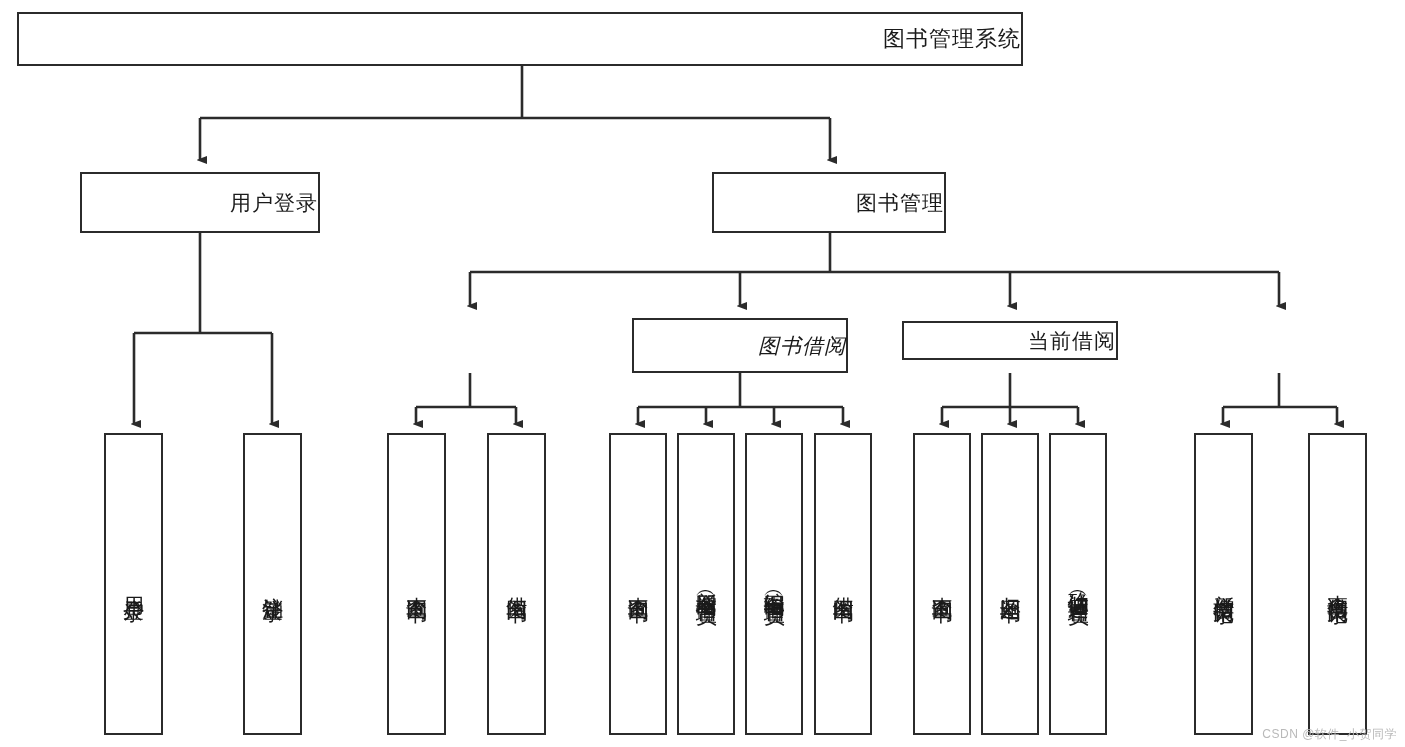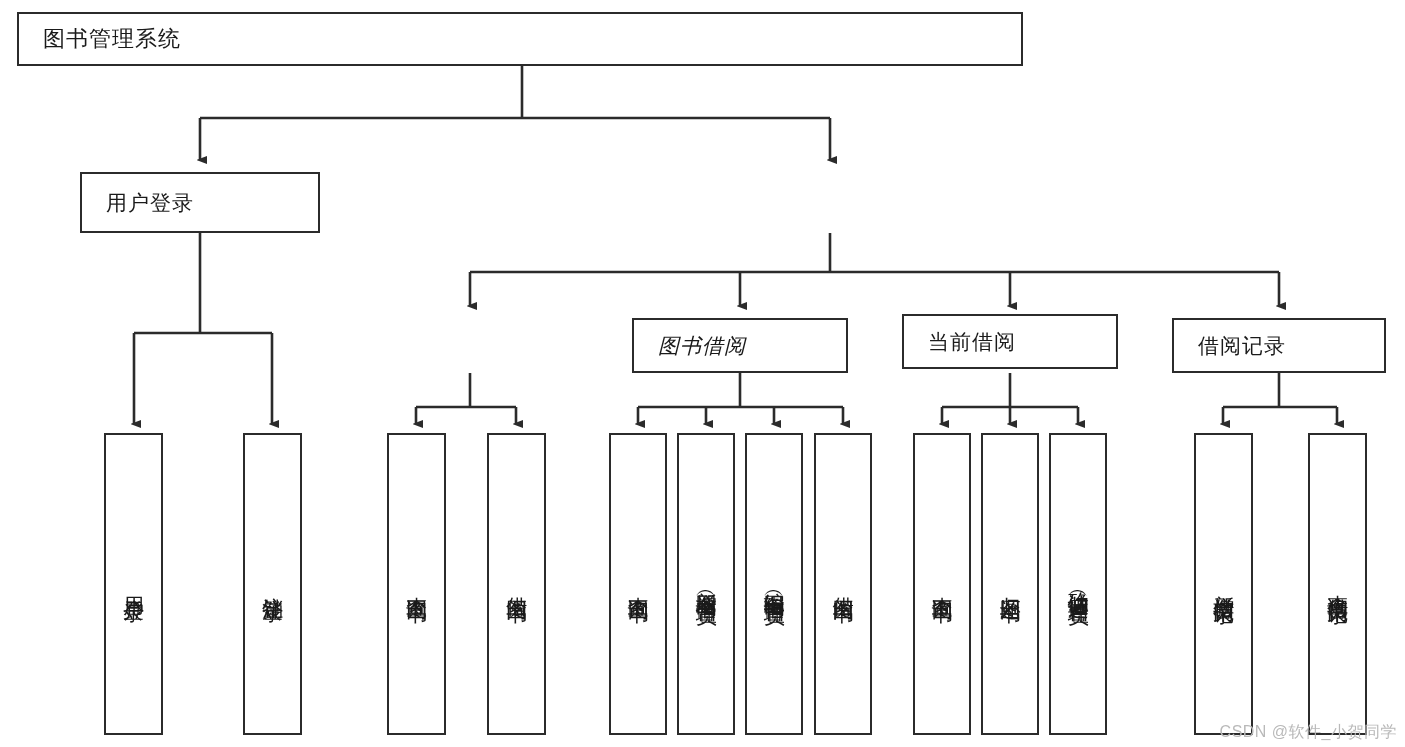--- a/index.html
+++ b/index.html
@@ -25,21 +25,21 @@
     height: 747px;
     pointer-events: none;
   }
   .node {
     position: absolute;
     box-sizing: border-box;
     border: 2px solid #2b2b2b;
     background: #ffffff;
     display: flex;
     align-items: center;
-    justify-content: flex-start;
+    justify-content: flex-end;
     color: #1a1a1a;
     padding-left: 24px;
   }
   .node.h {
     font-size: 21px;
     letter-spacing: 1px;
   }
   .node.root {
     font-size: 22px;
   }
@@ -57,21 +57,21 @@
   .node.v .vlabel {
     writing-mode: vertical-rl;
     text-orientation: upright;
     display: block;
     white-space: nowrap;
   }
   .watermark {
     position: absolute;
     right: 8px;
     bottom: 4px;
-    font-size: 16px;
+    font-size: 12px;
     color: #b9b9b9;
     white-space: nowrap;
     letter-spacing: 0.5px;
   }
 </style>
 </head>
 <body>
 
 <div id="canvas">
 
@@ -127,33 +127,33 @@
   </svg>
 
   <div class="node h root" style="left:17px; top:12px; width:1006px; height:54px;">
     <span>图书管理系统</span>
   </div>
 
   <div class="node h" style="left:80px; top:172px; width:240px; height:61px;">
     <span>用户登录</span>
   </div>
 
+  <div class="node h" style="left:712px; top:172px; width:234px; height:61px;">
+    <span>图书管理</span>
+  </div>
 
 
   <div class="node h" style="left:632px; top:318px; width:216px; height:55px;font-style:italic;">
     <span>图书借阅</span>
   </div>
 
-  <div class="node h" style="left:902px; top:314px; width:216px; height:55px;">
+  <div class="node h" style="left:902px; top:321px; width:216px; height:39px;">
     <span>当前借阅</span>
   </div>
 
-  <div class="node h" style="left:1172px; top:318px; width:214px; height:55px;">
-    <span>借阅记录</span>
-  </div>
 
   <div class="node v" style="left:104px; top:433px; width:59px; height:302px;">
     <span class="vlabel">用户登录</span>
   </div>
 
   <div class="node v" style="left:243px; top:433px; width:59px; height:302px;">
     <span class="vlabel">注销登录</span>
   </div>
 
   <div class="node v" style="left:387px; top:433px; width:59px; height:302px;">

